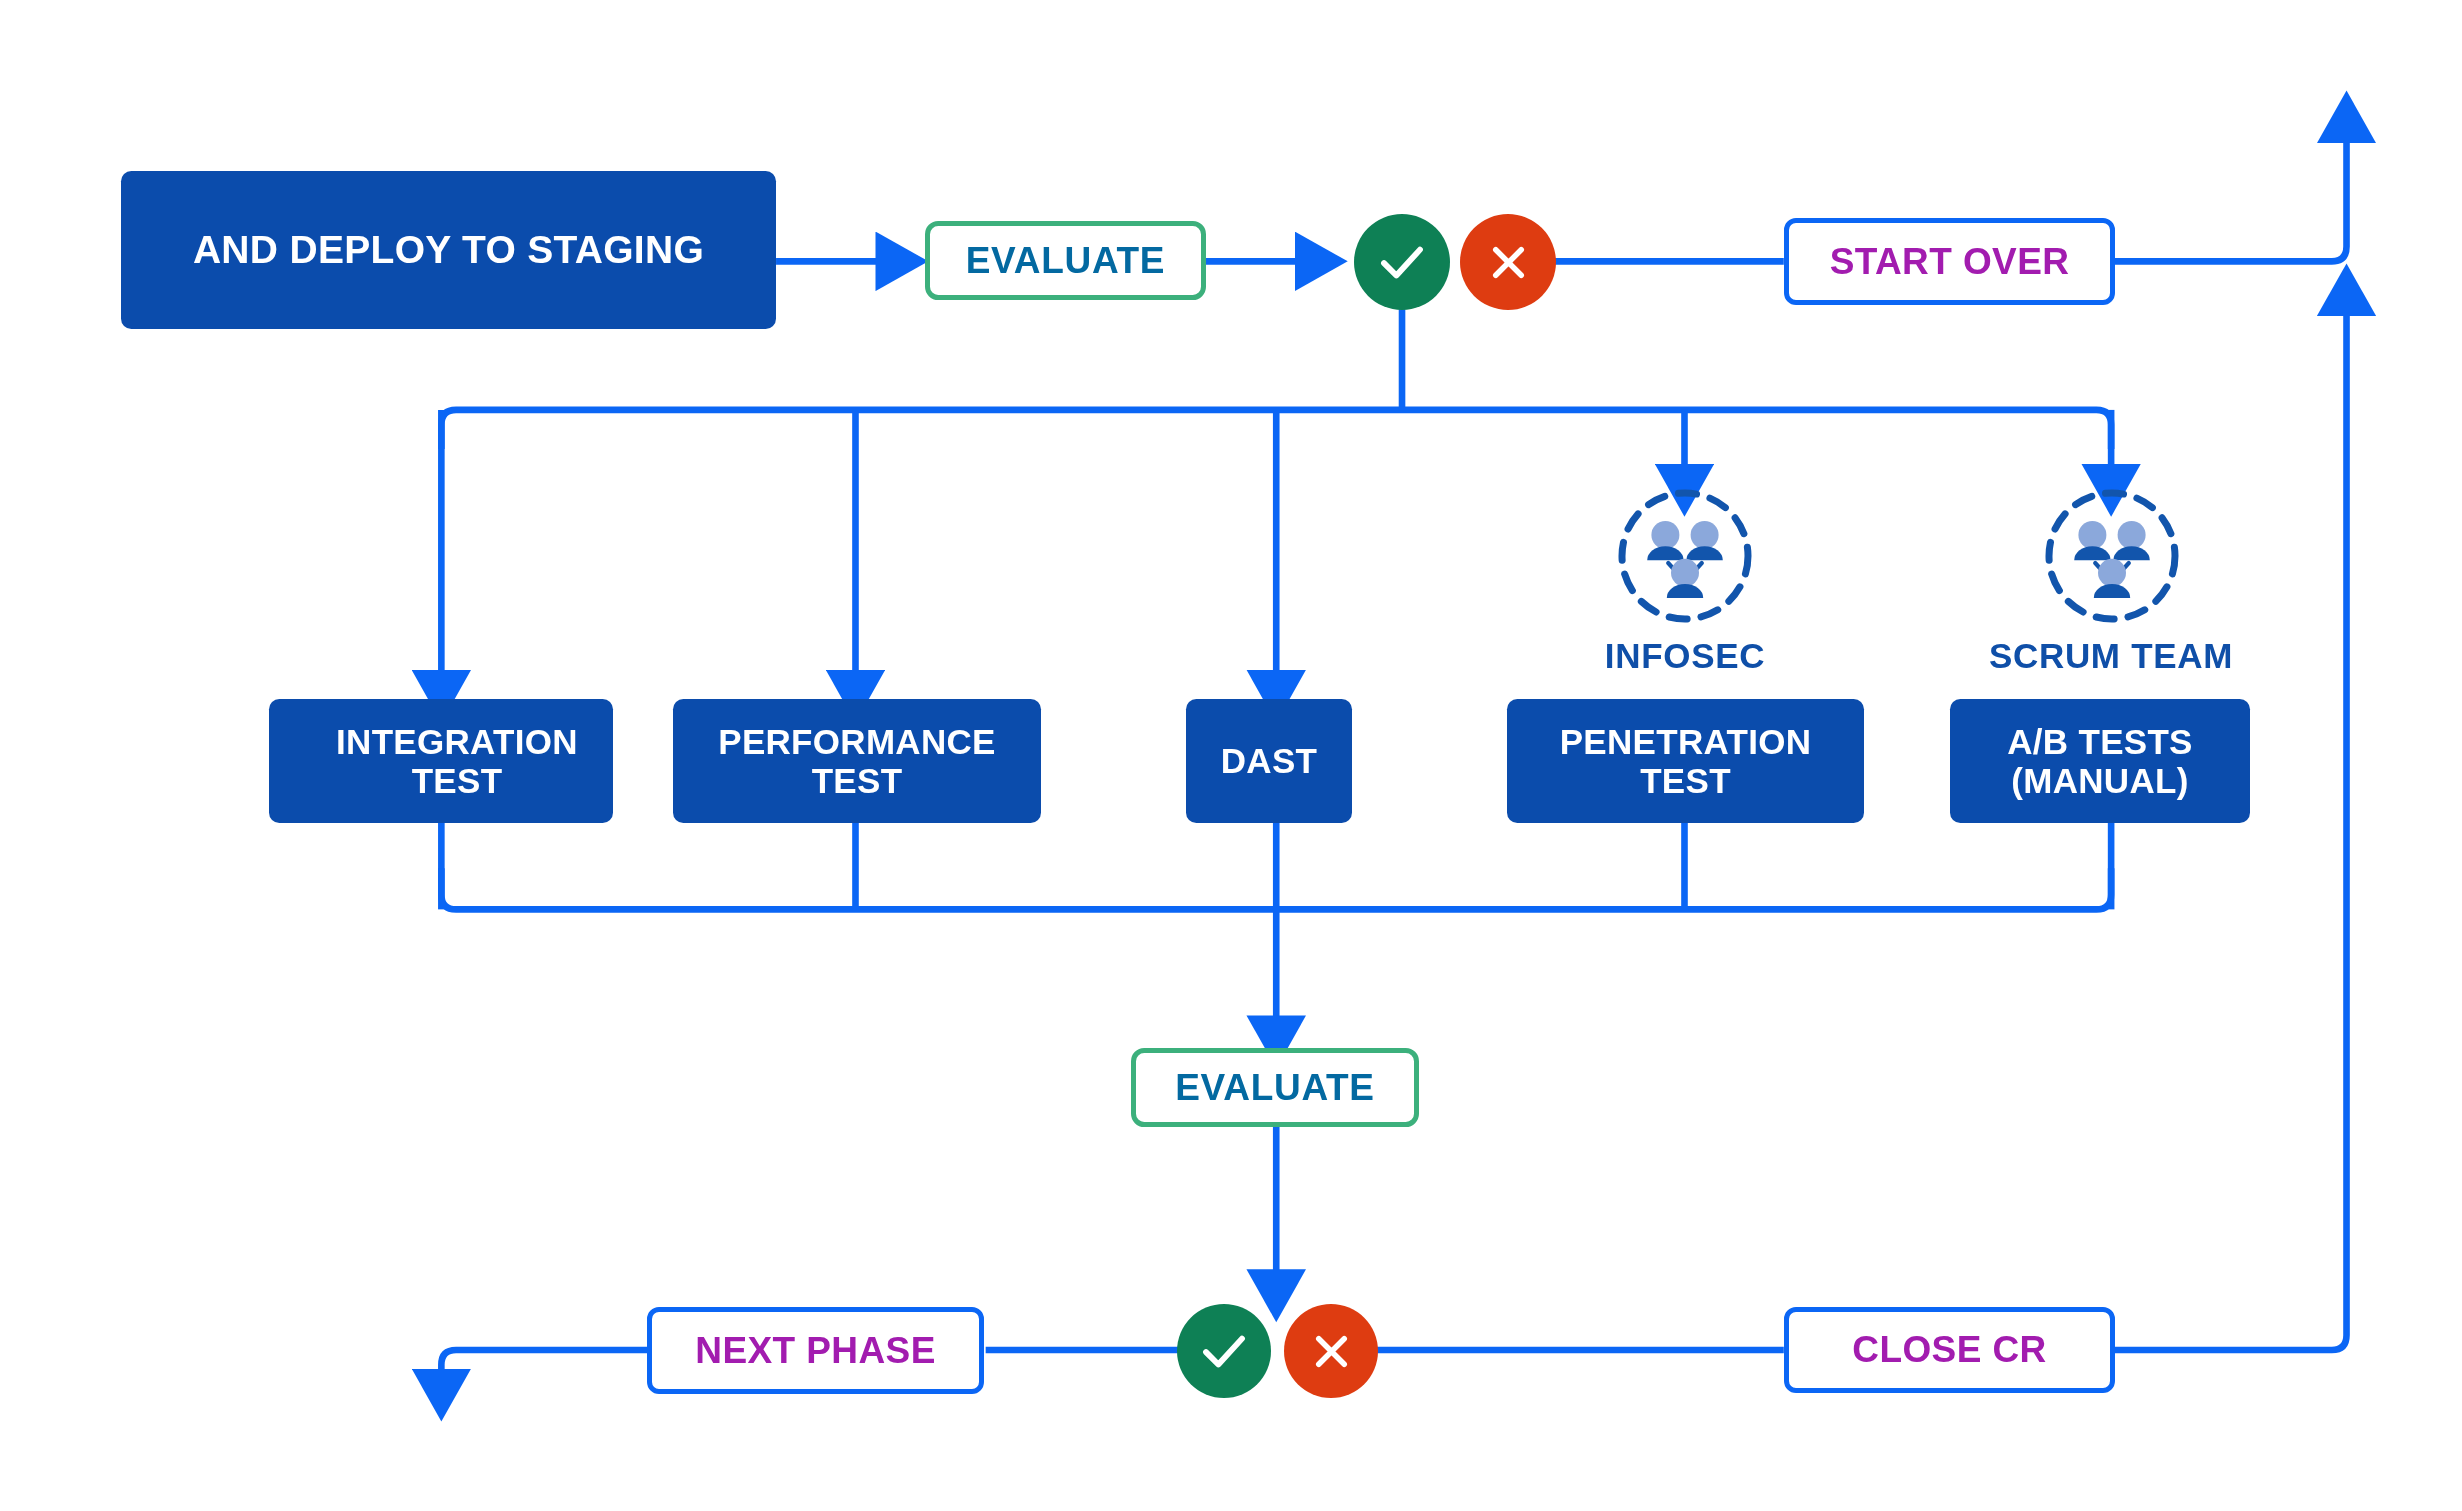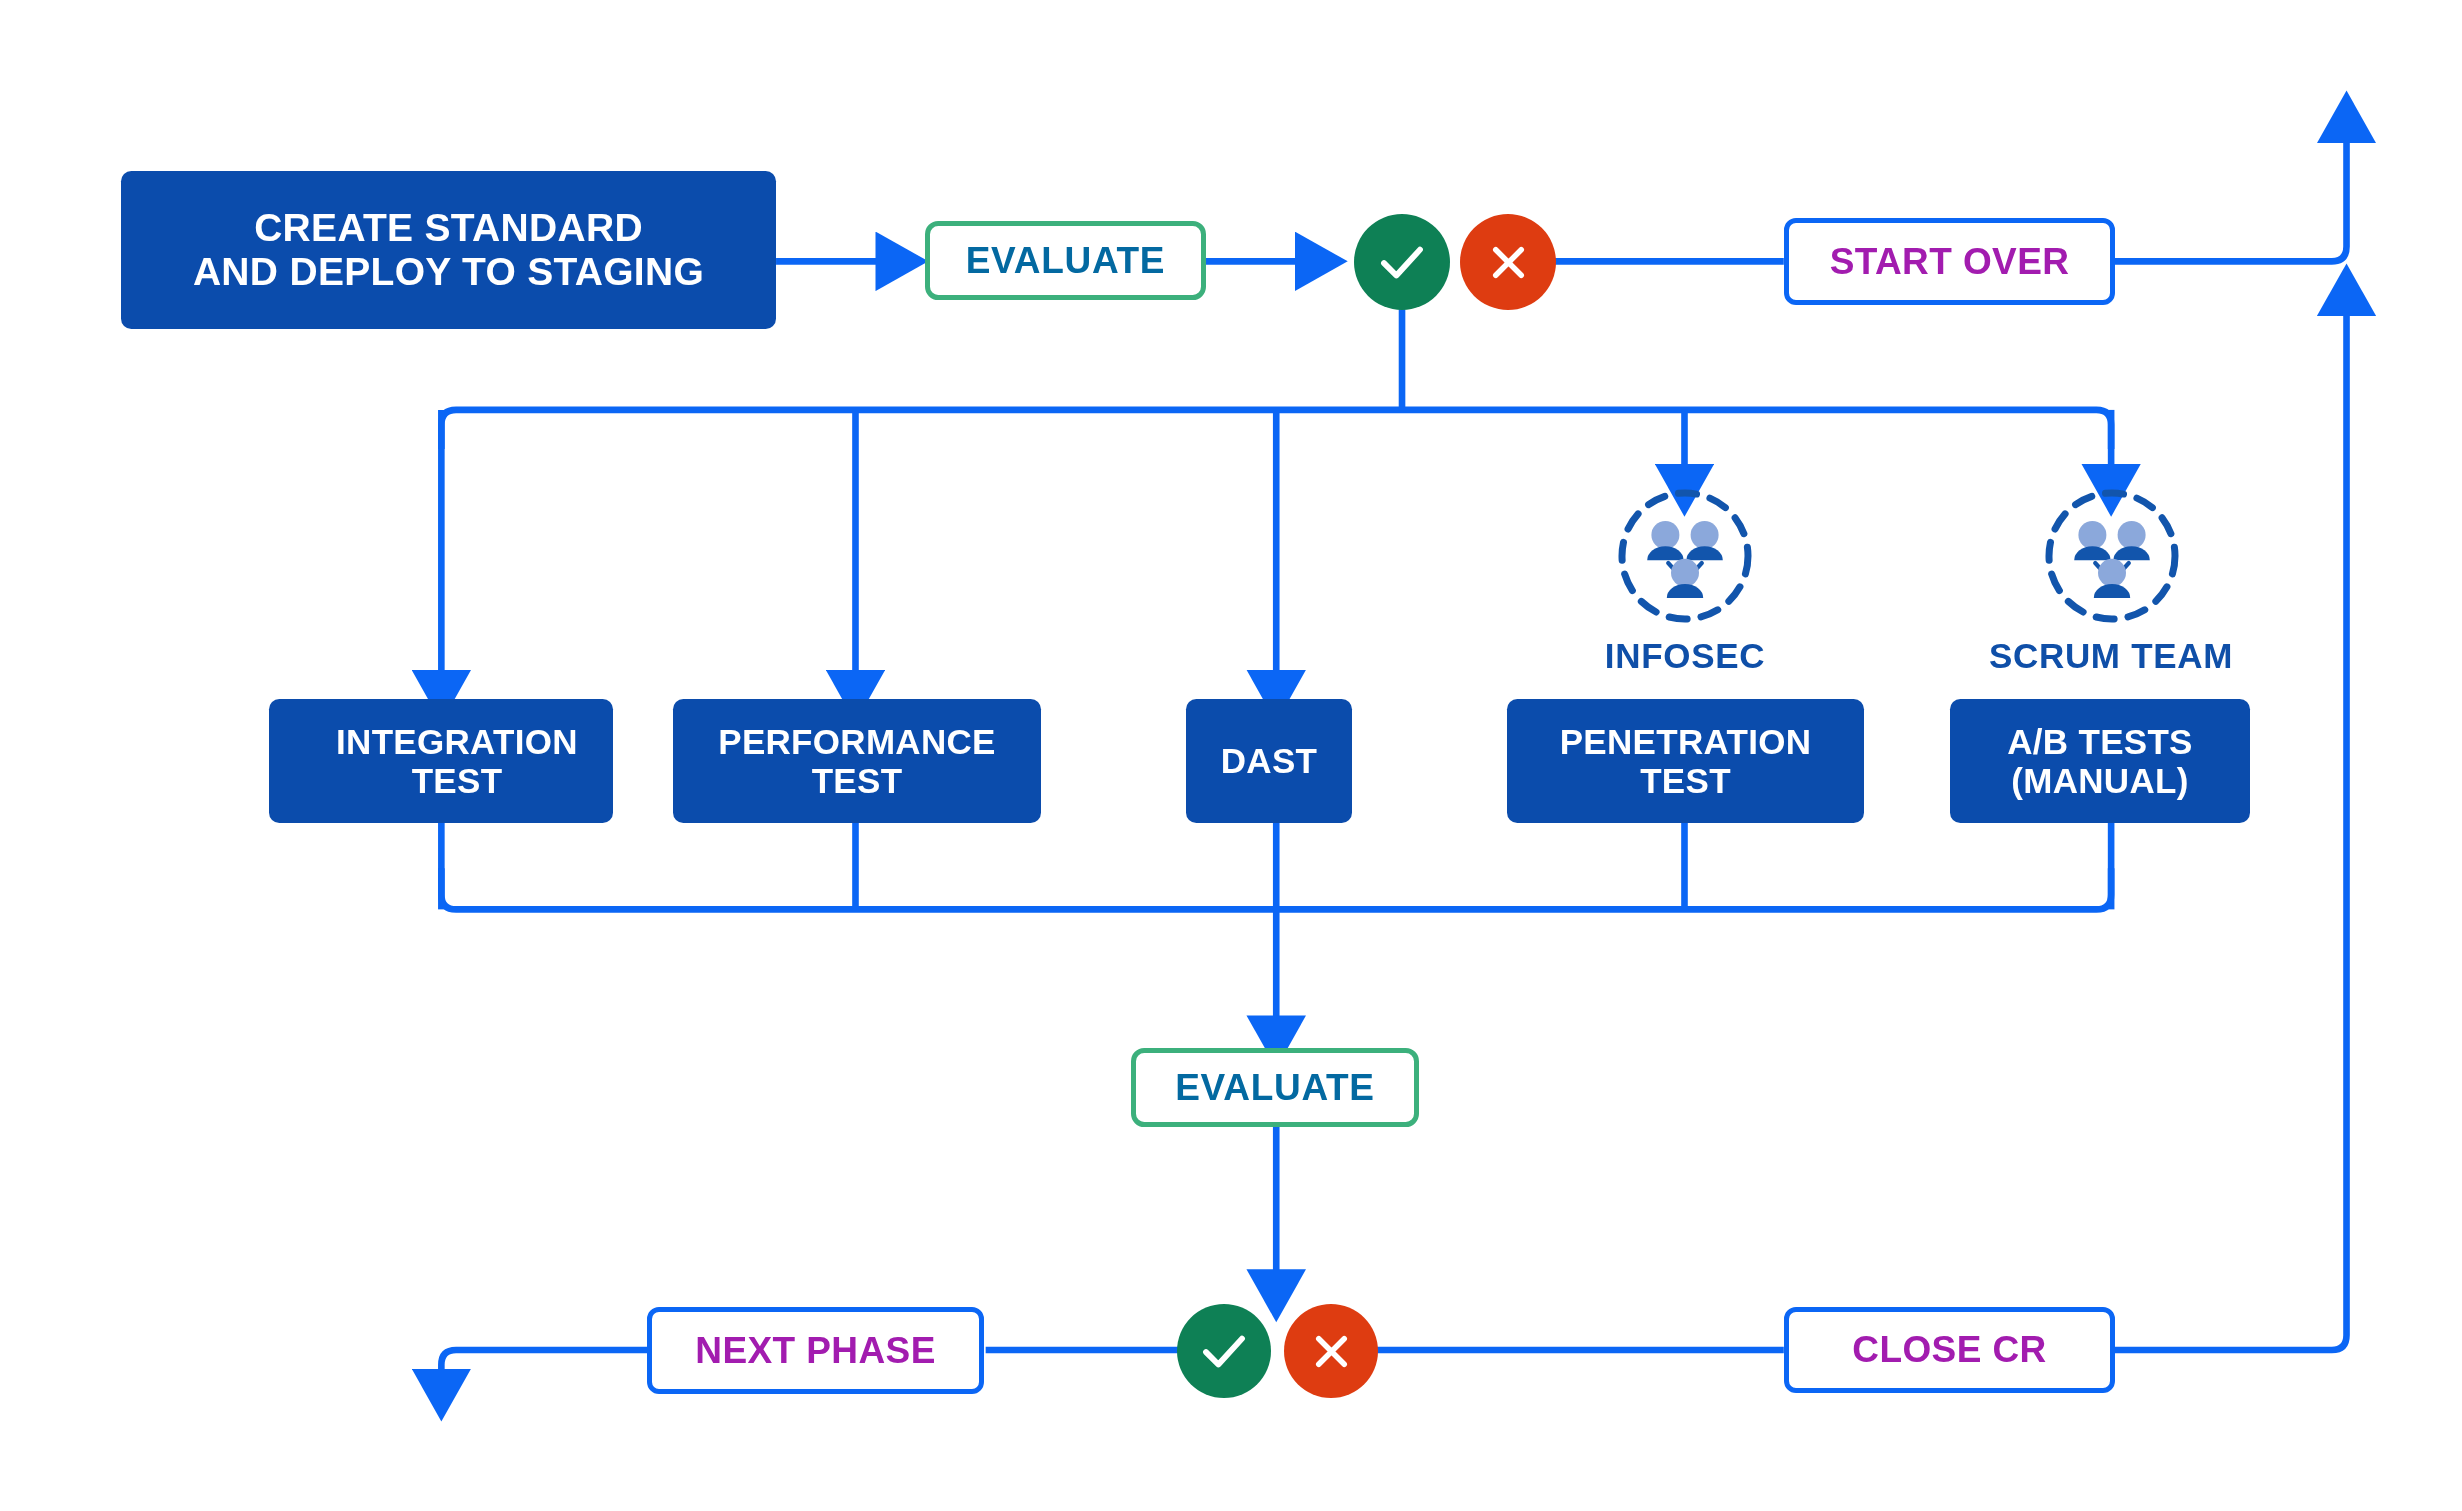--- a/index.html
+++ b/index.html
@@ -83,21 +83,20 @@
       <path d="M880,1835 L620,1835 Q600,1835 600,1855 L600,1880" marker-end="url(#ah)"></path>
 
       <path d="M1865,1835 L2425,1835"></path>
 
       <path d="M2875,1835 L3170,1835 Q3190,1835 3190,1815 L3190,410" marker-end="url(#ah)"></path>
     </g>
   </svg>
 
   <div class="node proc" style="left:121px;top:171px;width:655px;height:158px;font-size:39px;padding:0 19px;">
     <div>
-      <div>CREATE STANDARD</div>
       <div>AND DEPLOY TO STAGING</div>
     </div>
   </div>
 
   <div class="node eval" style="left:925px;top:221px;width:281px;height:79px;font-size:37px;">
     <span>EVALUATE</span>
   </div>
 
   <div class="status ok" style="left:1354px;top:214px;width:96px;height:96px;">
     <svg width="54" height="54" viewBox="0 0 24 24">

